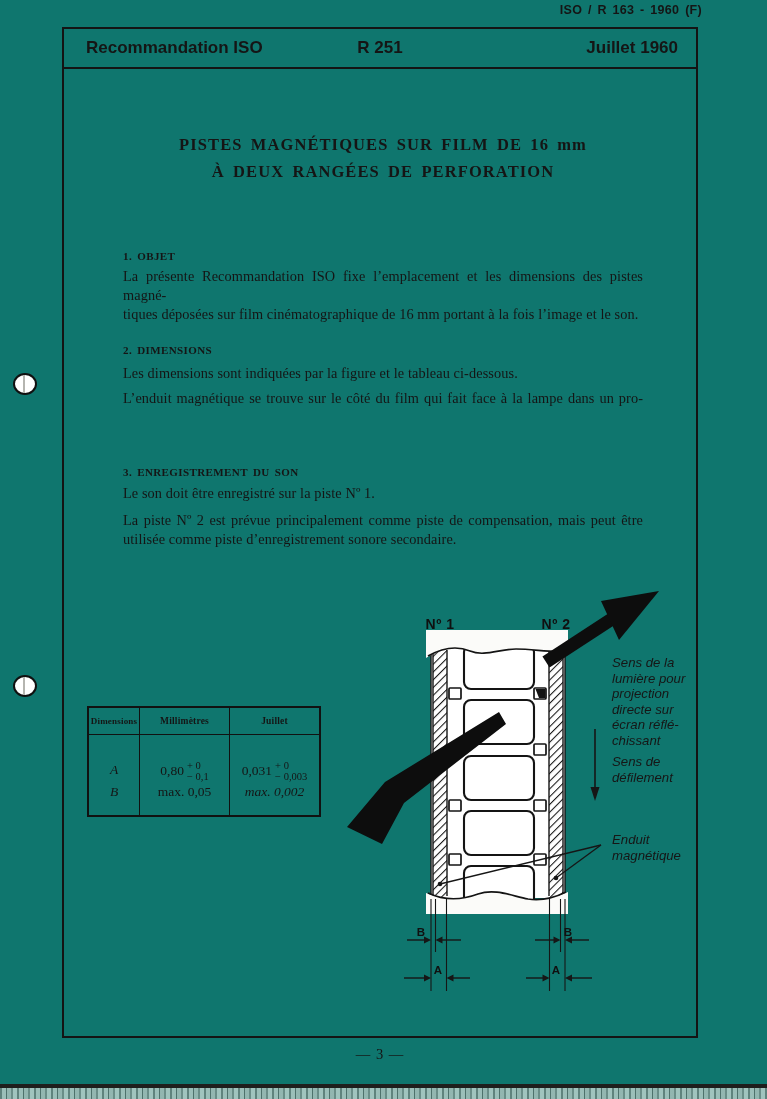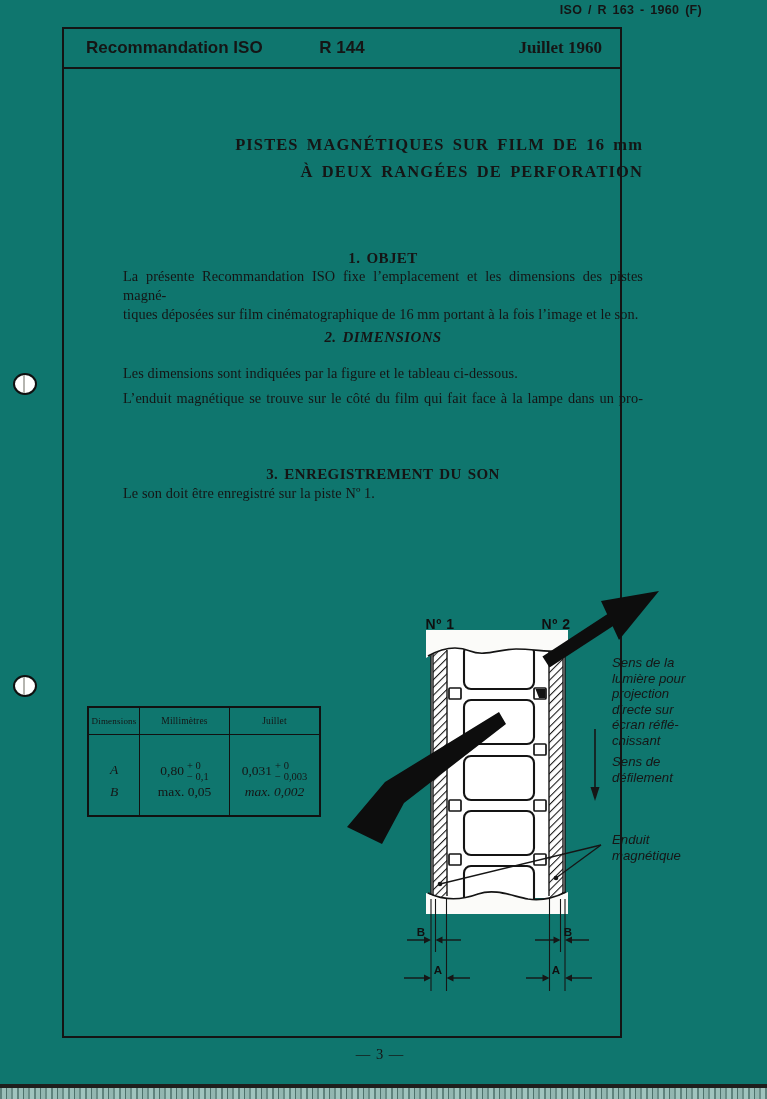--- a/index.html
+++ b/index.html
@@ -1,42 +1,42 @@
 <!DOCTYPE html>
 <html><head>
 <meta charset="utf-8">
 <style>
   html,body{margin:0;padding:0;background:#e9e9e6;}
   .page{position:relative;width:767px;height:1099px;background:#0f766e;overflow:hidden;
         font-family:"Liberation Serif",serif;color:#151515;}
   .doc-ref{position:absolute;top:3px;right:65px;font-family:"Liberation Sans",sans-serif;
            font-weight:bold;font-size:12.5px;letter-spacing:.3px;word-spacing:2px;}
-  .main-box{position:absolute;left:62px;top:27px;width:560px;height:1011px;
+  .main-box{position:absolute;left:62px;top:27px;width:636px;height:1011px;
             border:2.5px solid #141414;box-sizing:border-box;padding-left:28px;}
   .header-row{position:absolute;left:0;top:0;width:100%;height:40px;border-bottom:2px solid #141414;
               box-sizing:border-box;display:flex;align-items:center;
               font-family:"Liberation Sans",sans-serif;font-weight:bold;font-size:17px;}
   .hdr-left{position:absolute;left:22px;}
   .hdr-center{position:absolute;left:0;width:100%;text-align:center;}
-  .hdr-right{position:absolute;right:18px;font-family:Liberation Serif, serif;}
-  .title{position:absolute;left:123px;width:520px;text-align:right;font-weight:bold;
+  .hdr-right{position:absolute;right:18px;}
+  .title{position:absolute;left:123px;width:520px;text-align:center;font-weight:bold;
          font-size:16.5px;letter-spacing:1.1px;word-spacing:3px;}
-  .sec-heading{position:absolute;left:123px;width:520px;text-align:center;font-weight:bold;
-               font-size:15px;letter-spacing:.4px;word-spacing:2px;}
+  .sec-heading{position:absolute;left:123px;width:520px;text-align:left;font-weight:bold;
+               font-size:11px;letter-spacing:.4px;word-spacing:2px;}
   .para{position:absolute;left:123px;width:520px;font-size:14.3px;line-height:19px;
         letter-spacing:.1px;}
   .jline{text-align:justify;text-align-last:justify;}
   .hole{position:absolute;width:24px;height:22px;border:2.5px solid #101010;border-radius:50%;
         background:#fff;box-sizing:border-box;}
   .hole:after{content:"";position:absolute;left:8px;top:0;width:2px;height:100%;background:#b5b5b0;}
   .iso-table{position:absolute;left:87px;top:706px;width:234px;height:111px;
              border:2px solid #111;box-sizing:border-box;display:grid;
              grid-template-columns:51px 90px 1fr;grid-template-rows:27px 47px 1fr;}
   .iso-table .hc{border-bottom:1.5px solid #111;display:flex;align-items:center;justify-content:center;
-                 font-size:9.5px;font-weight:normal;letter-spacing:.2px;}
+                 font-size:9.5px;font-weight:bold;letter-spacing:.2px;}
   .iso-table .vline{border-right:1.2px solid #111;}
   .iso-table .cell{display:flex;align-items:center;justify-content:center;font-size:13.5px;}
   .dim-letter{font-style:italic;font-size:15px;}
   .tolwrap{display:flex;align-items:center;gap:3px;}
   .tolstack{display:flex;flex-direction:column;font-size:10.5px;line-height:11px;text-align:left;}
   .page-num{position:absolute;left:62px;top:1046px;width:636px;text-align:center;
             font-size:14.5px;letter-spacing:1px;}
   .scan-line{position:absolute;left:0;top:1084px;width:100%;height:4px;background:#1e1e1c;}
   .scan-noise{position:absolute;left:0;top:1088px;width:100%;height:11px;opacity:.65;
       background:repeating-linear-gradient(90deg,#8a8a85 0 2px,#e6e6e1 2px 6px,#6f6f6a 6px 7px,#d9d9d4 7px 11px,#9a9a95 11px 13px,#eeeee9 13px 17px);}
@@ -48,48 +48,52 @@
 </head>
 <body>
 
 <div class="page">
 
   <div class="doc-ref">ISO / R 163 - 1960 (F)</div>
 
   <div class="main-box">
     <div class="header-row">
       <span class="hdr-left">Recommandation ISO</span>
-      <span class="hdr-center">R 144</span>
+      <span class="hdr-center">R 251</span>
       <span class="hdr-right">Juillet 1960</span>
     </div>
   </div>
 
   <div class="hole" style="left:13px;top:373px;"></div>
   <div class="hole" style="left:13px;top:675px;"></div>
 
   <div class="title" style="top:135px;">PISTES MAGNÉTIQUES SUR FILM DE 16 mm</div>
   <div class="title" style="top:162px;">À DEUX RANGÉES DE PERFORATION</div>
 
   <div class="sec-heading" style="top:250px;">1. OBJET</div>
   <div class="para" style="top:267px;">
     <div class="jline">La présente Recommandation ISO fixe l’emplacement et les dimensions des pistes magné-</div>
     <div>tiques déposées sur film cinématographique de 16 mm portant à la fois l’image et le son.</div>
   </div>
 
-  <div class="sec-heading" style="top:329px;font-style:italic;">2. DIMENSIONS</div>
+  <div class="sec-heading" style="top:344px;">2. DIMENSIONS</div>
   <div class="para" style="top:364px;">
     <div>Les dimensions sont indiquées par la figure et le tableau ci-dessous.</div>
   </div>
   <div class="para" style="top:389px;">
     <div class="jline">L’enduit magnétique se trouve sur le côté du film qui fait face à la lampe dans un pro-</div>
   </div>
 
   <div class="sec-heading" style="top:466px;">3. ENREGISTREMENT DU SON</div>
   <div class="para" style="top:484px;">
     <div>Le son doit être enregistré sur la piste Nº 1.</div>
+  </div>
+  <div class="para" style="top:511px;">
+    <div class="jline">La piste Nº 2 est prévue principalement comme piste de compensation, mais peut être</div>
+    <div>utilisée comme piste d’enregistrement sonore secondaire.</div>
   </div>
 
   <div class="iso-table">
     <div class="hc vline" style="font-size:9px;">Dimensions</div>
     <div class="hc vline">Millimètres</div>
     <div class="hc">Juillet</div>
 
     <div class="cell vline dim-letter" style="align-items:flex-end;padding-bottom:4px;">A</div>
     <div class="cell vline" style="align-items:flex-end;">
       <span class="tolwrap">

